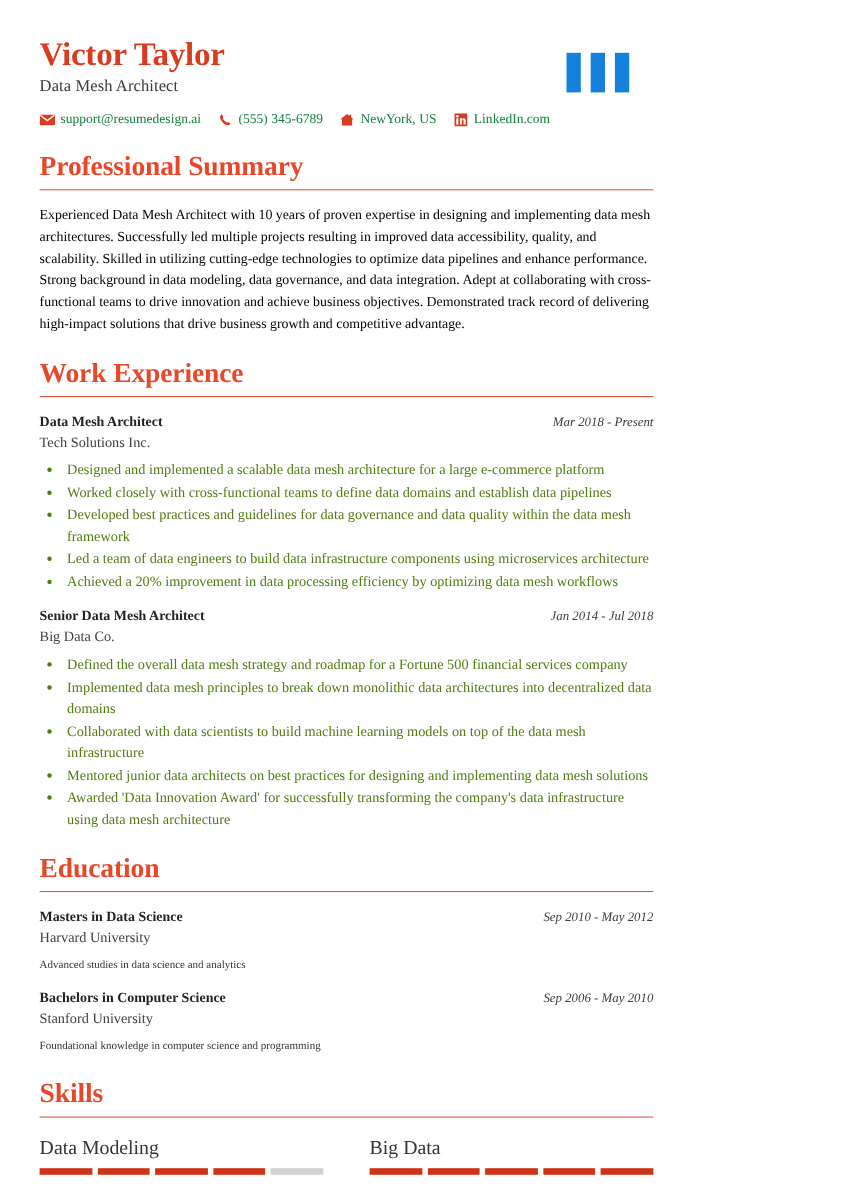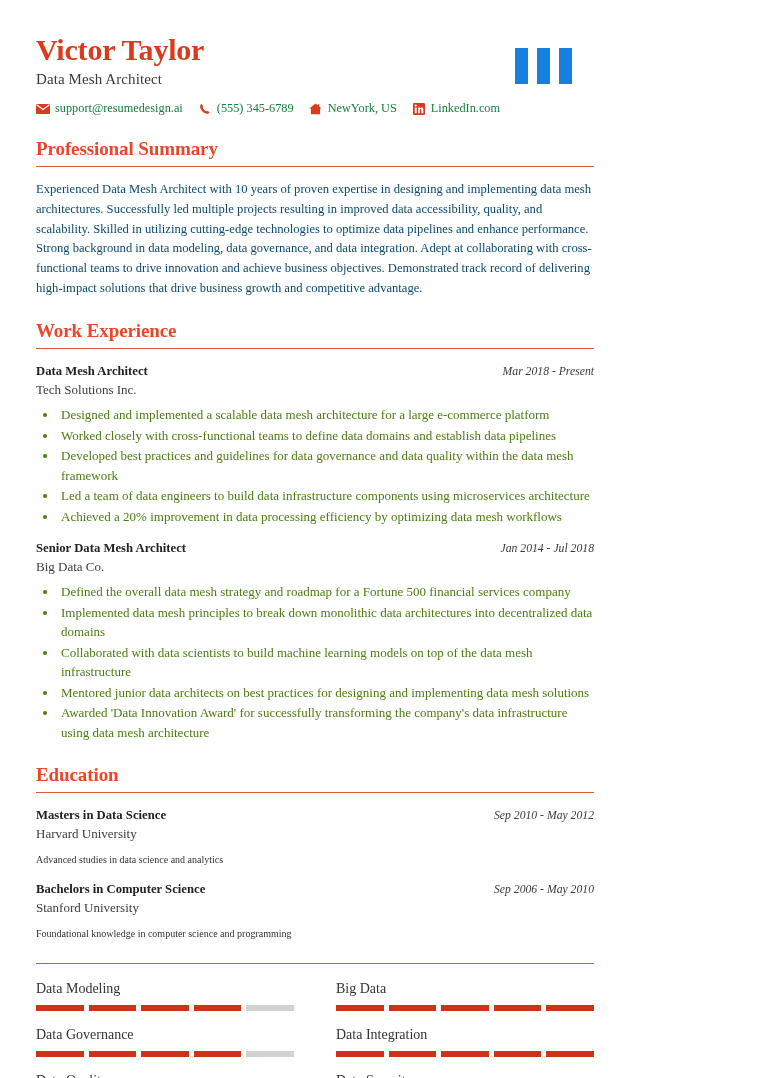--- a/index.html
+++ b/index.html
@@ -79,38 +79,38 @@
   .logo-bars span {
     display: block;
     width: 13px;
     height: 36px;
     background: #1680dd;
   }
 
   
   .section { margin-top: 22px; }
   .section-title {
-    font-size: 19px;
+    font-size: 25px;
     font-weight: bold;
     color: #e8472a;
     letter-spacing: -0.1px;
     padding-bottom: 6px;
   }
   .section-rule {
     height: 1px;
     background: #e05a3c;
     width: 100%;
   }
 
   
   .summary {
     margin-top: 13px;
     font-size: 12.6px;
     line-height: 1.56;
-    color: #0c4a6e;
+    color: #000000;
     text-align: left;
   }
 
   
   .entry { margin-top: 15px; }
   .entry-head {
     display: flex;
     justify-content: space-between;
     align-items: baseline;
   }
@@ -155,21 +155,21 @@
     display: grid;
     grid-template-columns: 1fr 1fr;
     column-gap: 42px;
     row-gap: 0px;
   }
   .skill {
     padding-top: 4px;
     padding-bottom: 12px;
   }
   .skill-name {
-    font-size: 14px;
+    font-size: 18px;
     color: #333;
     margin-bottom: 8px;
   }
   .skill-bar {
     display: flex;
     gap: 5px;
     height: 6px;
   }
   .skill-seg {
     flex: 1 1 0;
@@ -299,20 +299,21 @@
       <div class="entry-head">
         <div class="entry-role">Bachelors in Computer Science</div>
         <div class="entry-date">Sep 2006 - May 2010</div>
       </div>
       <div class="entry-org">Stanford University</div>
       <div class="entry-desc">Foundational knowledge in computer science and programming</div>
     </div>
   </div>
 
   <div class="section">
+    <div class="section-title">Skills</div>
     <div class="section-rule"></div>
     <div class="skills-grid">
         <div class="skill">
           <div class="skill-name">Data Modeling</div>
           <div class="skill-bar">
             <span class="skill-seg on"></span>
             <span class="skill-seg on"></span>
             <span class="skill-seg on"></span>
             <span class="skill-seg on"></span>
             <span class="skill-seg"></span>

